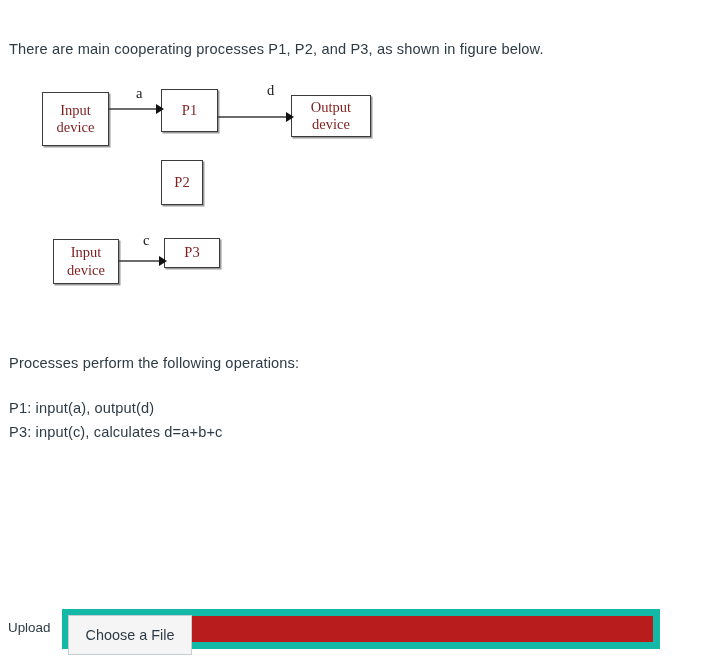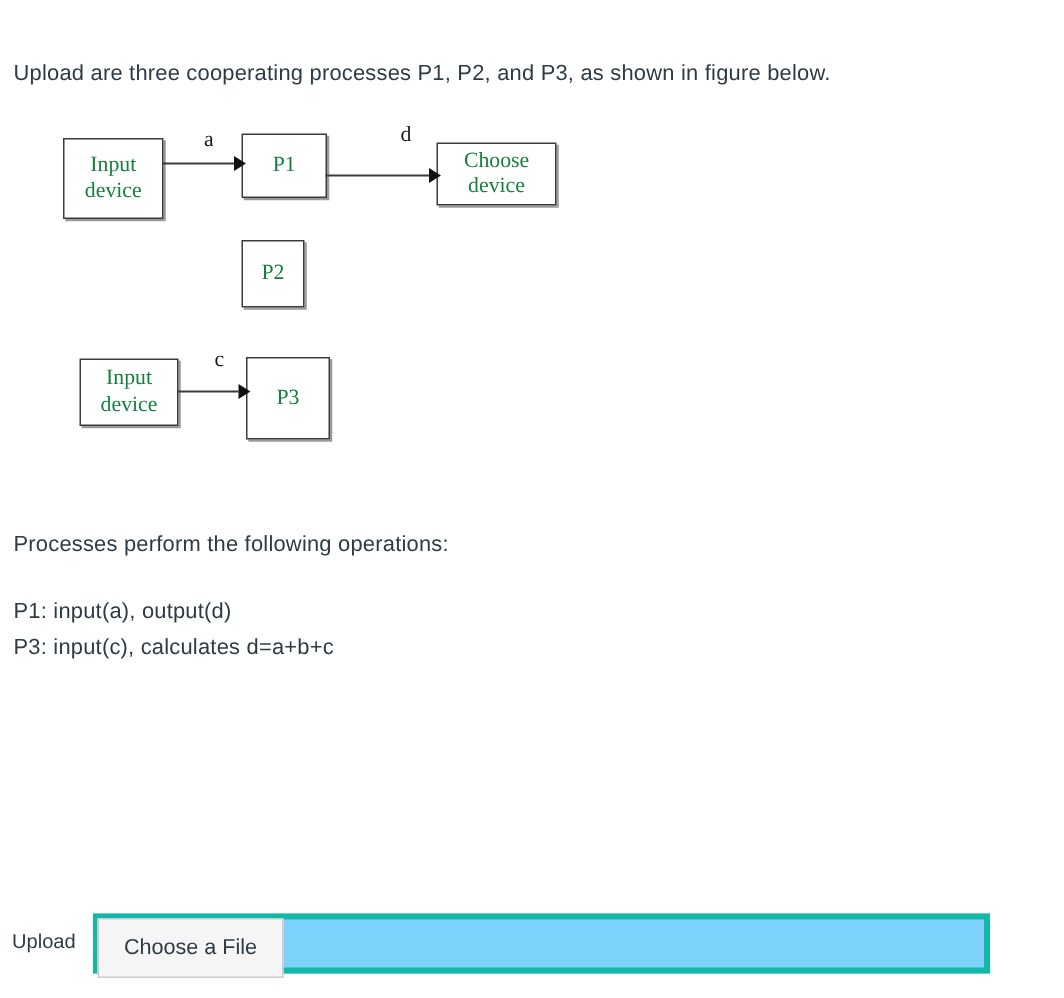--- a/index.html
+++ b/index.html
@@ -64,21 +64,21 @@
     height: 230px;
   }
   .dia-box {
     position: absolute;
     box-sizing: border-box;
     border: 1px solid #3b3b3b;
     background: #ffffff;
     box-shadow: 1.5px 1.5px 0 0 #9a9a9a;
     font-family: "Liberation Serif", serif;
     font-size: 14.5px;
-    color: #15803d;
+    color: #7f1d1d;
     line-height: 17.5px;
     text-align: center;
     display: flex;
     align-items: center;
     justify-content: center;
   }
   .dia-box .box-text {
     display: block;
     white-space: pre-line;
   }
@@ -89,21 +89,21 @@
     color: #161616;
     line-height: 14px;
   }
 
   
   #box-input-device-1 { left: 42px;  top: 12px;  width: 67px;  height: 54px; }
   #box-p1             { left: 161px; top: 9px;   width: 57px;  height: 43px; }
   #box-output-device  { left: 291px; top: 15px;  width: 80px;  height: 42px; }
   #box-p2             { left: 161px; top: 80px;  width: 42px;  height: 45px; }
   #box-input-device-2 { left: 53px;  top: 159px; width: 66px;  height: 45px; }
-  #box-p3             { left: 164px; top: 158px; width: 56px;  height: 55px; }
+  #box-p3             { left: 164px; top: 158px; width: 56px;  height: 30px; }
 
   #label-a { left: 136px; top: 6px; }
   #label-d { left: 267px; top: 3px; }
   #label-c { left: 143px; top: 153px; }
 
   .dia-arrow {
     position: absolute;
     overflow: visible;
   }
   #arrow-a { left: 108px; top: 22px;  width: 56px; height: 14px; }
@@ -126,22 +126,22 @@
     color: #2d3b45;
     line-height: 16px;
   }
   #file-upload-control {
     position: absolute;
     left: 62px;
     top: 4px;
     width: 598px;
     height: 40px;
     box-sizing: border-box;
-    border: 4px solid #14b8a6;
-    background: #7dd3fc;
+    border: 7px solid #14b8a6;
+    background: #b91c1c;
   }
   #choose-file-button {
     position: absolute;
     left: -1px;
     top: -1px;
     width: 124px;
     height: 40px;
     box-sizing: border-box;
     border: 1px solid #c7cdd1;
     background: #f5f5f5;
@@ -152,35 +152,35 @@
     text-align: center;
     cursor: pointer;
     padding: 0;
   }
 </style>
 </head>
 <body>
 
 <div class="page">
 
-  <p class="prose" id="intro-paragraph">Upload are three cooperating processes P1, P2, and P3, as shown in figure below.</p>
+  <p class="prose" id="intro-paragraph">There are main cooperating processes P1, P2, and P3, as shown in figure below.</p>
 
   <div id="process-diagram">
 
     <div class="dia-box" id="box-input-device-1">
       <span class="box-text">Input
 device</span>
     </div>
 
     <div class="dia-box" id="box-p1">
       <span class="box-text">P1</span>
     </div>
 
     <div class="dia-box" id="box-output-device">
-      <span class="box-text">Choose
+      <span class="box-text">Output
 device</span>
     </div>
 
     <div class="dia-box" id="box-p2">
       <span class="box-text">P2</span>
     </div>
 
     <div class="dia-box" id="box-input-device-2">
       <span class="box-text">Input
 device</span>

